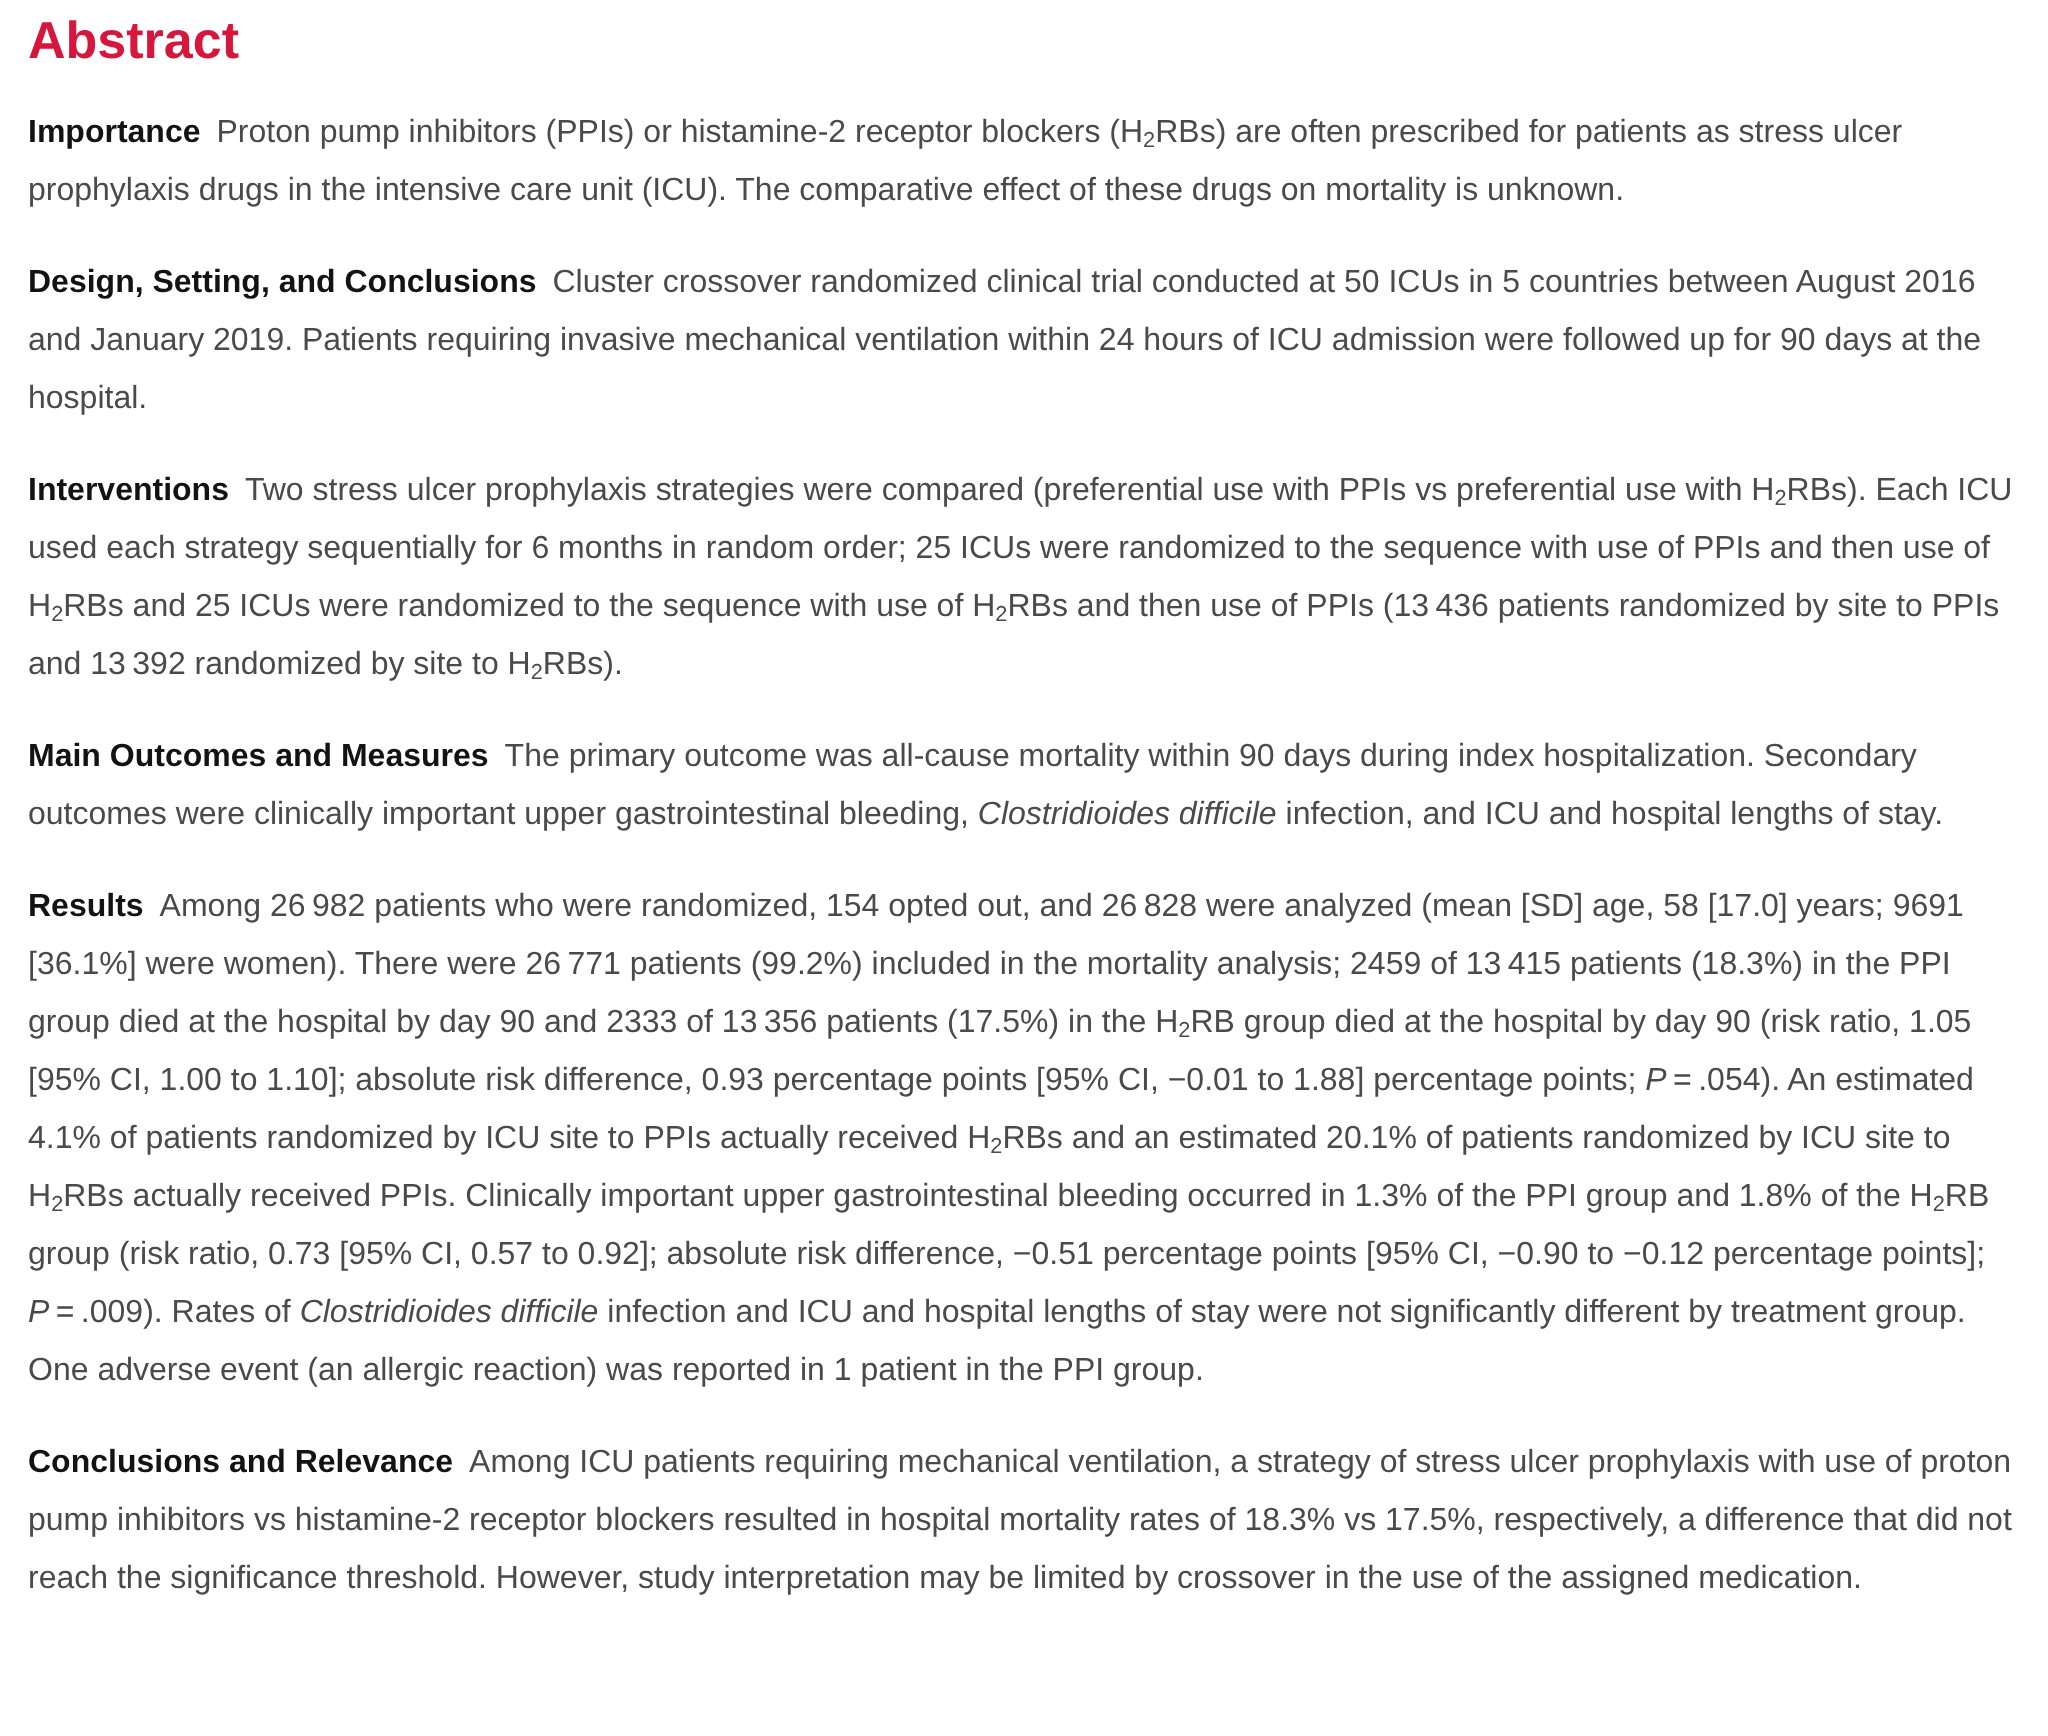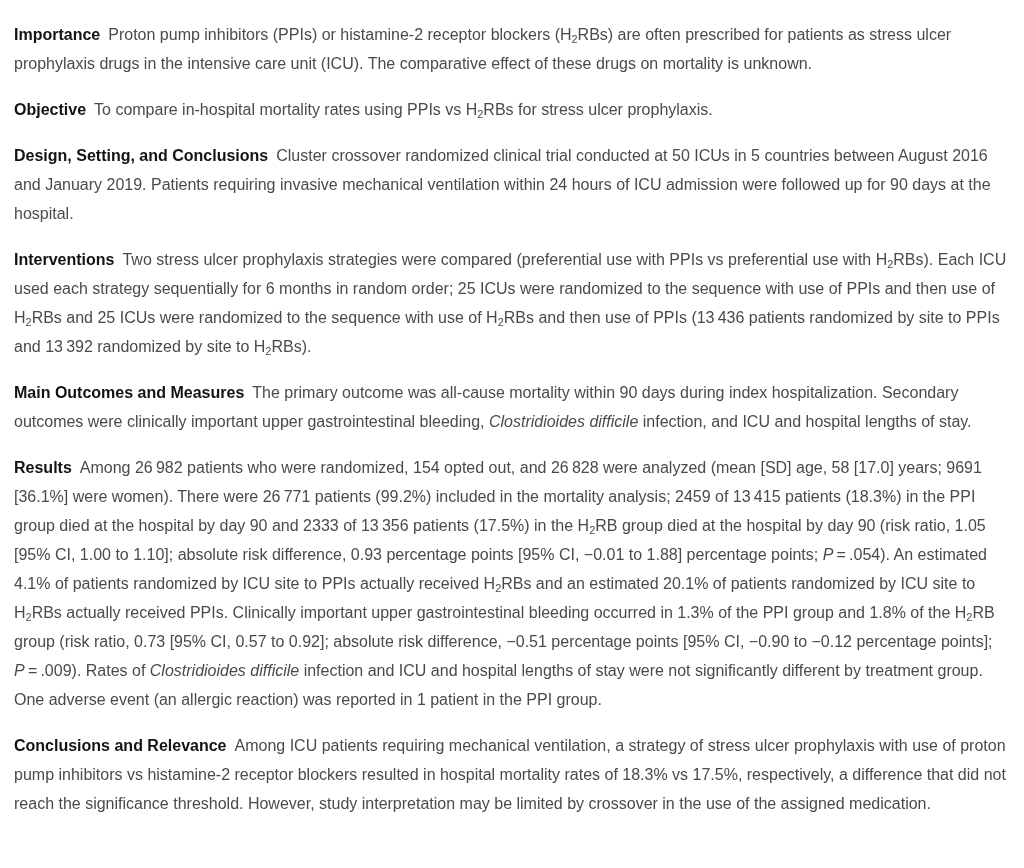--- a/index.html
+++ b/index.html
@@ -48,24 +48,24 @@
     font-size: 0.68em;
     vertical-align: -0.25em;
     line-height: 0;
   }
   em.seg-italic { font-style: italic; }
 </style>
 </head>
 <body>
 
 <main class="abstract-page">
+  <h1 class="abstract-heading">Abstract</h1>
   <div id="sections-container">
   <p class="section"><strong class="section-label">Importance</strong><span class="section-text"><span>Proton pump inhibitors (PPIs) or histamine-2 receptor blockers (H</span><span class="seg-sub">2</span><span>RBs) are often prescribed for patients as stress ulcer prophylaxis drugs in the intensive care unit (ICU). The comparative effect of these drugs on mortality is unknown.</span></span></p>
 
-  <p class="section"><strong class="section-label">Objective</strong><span class="section-text"><span>To compare in-hospital mortality rates using PPIs vs H</span><span class="seg-sub">2</span><span>RBs for stress ulcer prophylaxis.</span></span></p>
 
   <p class="section"><strong class="section-label">Design, Setting, and Conclusions</strong><span class="section-text"><span>Cluster crossover randomized clinical trial conducted at 50 ICUs in 5 countries between August 2016 and January 2019. Patients requiring invasive mechanical ventilation within 24 hours of ICU admission were followed up for 90 days at the hospital.</span></span></p>
 
   <p class="section"><strong class="section-label">Interventions</strong><span class="section-text"><span>Two stress ulcer prophylaxis strategies were compared (preferential use with PPIs vs preferential use with H</span><span class="seg-sub">2</span><span>RBs). Each ICU used each strategy sequentially for 6 months in random order; 25 ICUs were randomized to the sequence with use of PPIs and then use of H</span><span class="seg-sub">2</span><span>RBs and 25 ICUs were randomized to the sequence with use of H</span><span class="seg-sub">2</span><span>RBs and then use of PPIs (13 436 patients randomized by site to PPIs and 13 392 randomized by site to H</span><span class="seg-sub">2</span><span>RBs).</span></span></p>
 
   <p class="section"><strong class="section-label">Main Outcomes and Measures</strong><span class="section-text"><span>The primary outcome was all-cause mortality within 90 days during index hospitalization. Secondary outcomes were clinically important upper gastrointestinal bleeding, </span><em class="seg-italic">Clostridioides difficile</em><span> infection, and ICU and hospital lengths of stay.</span></span></p>
 
   <p class="section"><strong class="section-label">Results</strong><span class="section-text"><span>Among 26 982 patients who were randomized, 154 opted out, and 26 828 were analyzed (mean [SD] age, 58 [17.0] years; 9691 [36.1%] were women). There were 26 771 patients (99.2%) included in the mortality analysis; 2459 of 13 415 patients (18.3%) in the PPI group died at the hospital by day 90 and 2333 of 13 356 patients (17.5%) in the H</span><span class="seg-sub">2</span><span>RB group died at the hospital by day 90 (risk ratio, 1.05 [95% CI, 1.00 to 1.10]; absolute risk difference, 0.93 percentage points [95% CI, −0.01 to 1.88] percentage points; </span><em class="seg-italic">P</em><span> = .054). An estimated 4.1% of patients randomized by ICU site to PPIs actually received H</span><span class="seg-sub">2</span><span>RBs and an estimated 20.1% of patients randomized by ICU site to H</span><span class="seg-sub">2</span><span>RBs actually received PPIs. Clinically important upper gastrointestinal bleeding occurred in 1.3% of the PPI group and 1.8% of the H</span><span class="seg-sub">2</span><span>RB group (risk ratio, 0.73 [95% CI, 0.57 to 0.92]; absolute risk difference, −0.51 percentage points [95% CI, −0.90 to −0.12 percentage points]; </span><em class="seg-italic">P</em><span> = .009). Rates of </span><em class="seg-italic">Clostridioides difficile</em><span> infection and ICU and hospital lengths of stay were not significantly different by treatment group. One adverse event (an allergic reaction) was reported in 1 patient in the PPI group.</span></span></p>
 
   <p class="section"><strong class="section-label">Conclusions and Relevance</strong><span class="section-text"><span>Among ICU patients requiring mechanical ventilation, a strategy of stress ulcer prophylaxis with use of proton pump inhibitors vs histamine-2 receptor blockers resulted in hospital mortality rates of 18.3% vs 17.5%, respectively, a difference that did not reach the significance threshold. However, study interpretation may be limited by crossover in the use of the assigned medication.</span></span></p>

